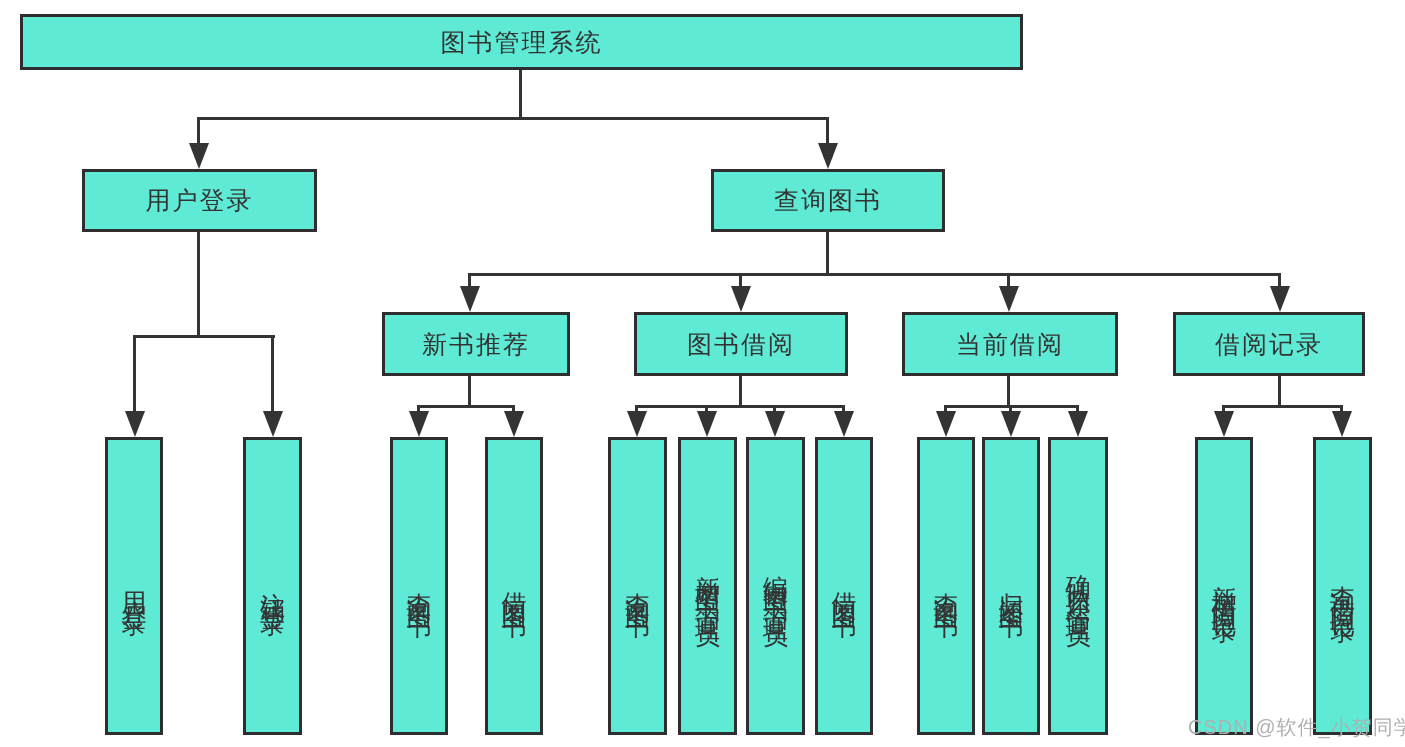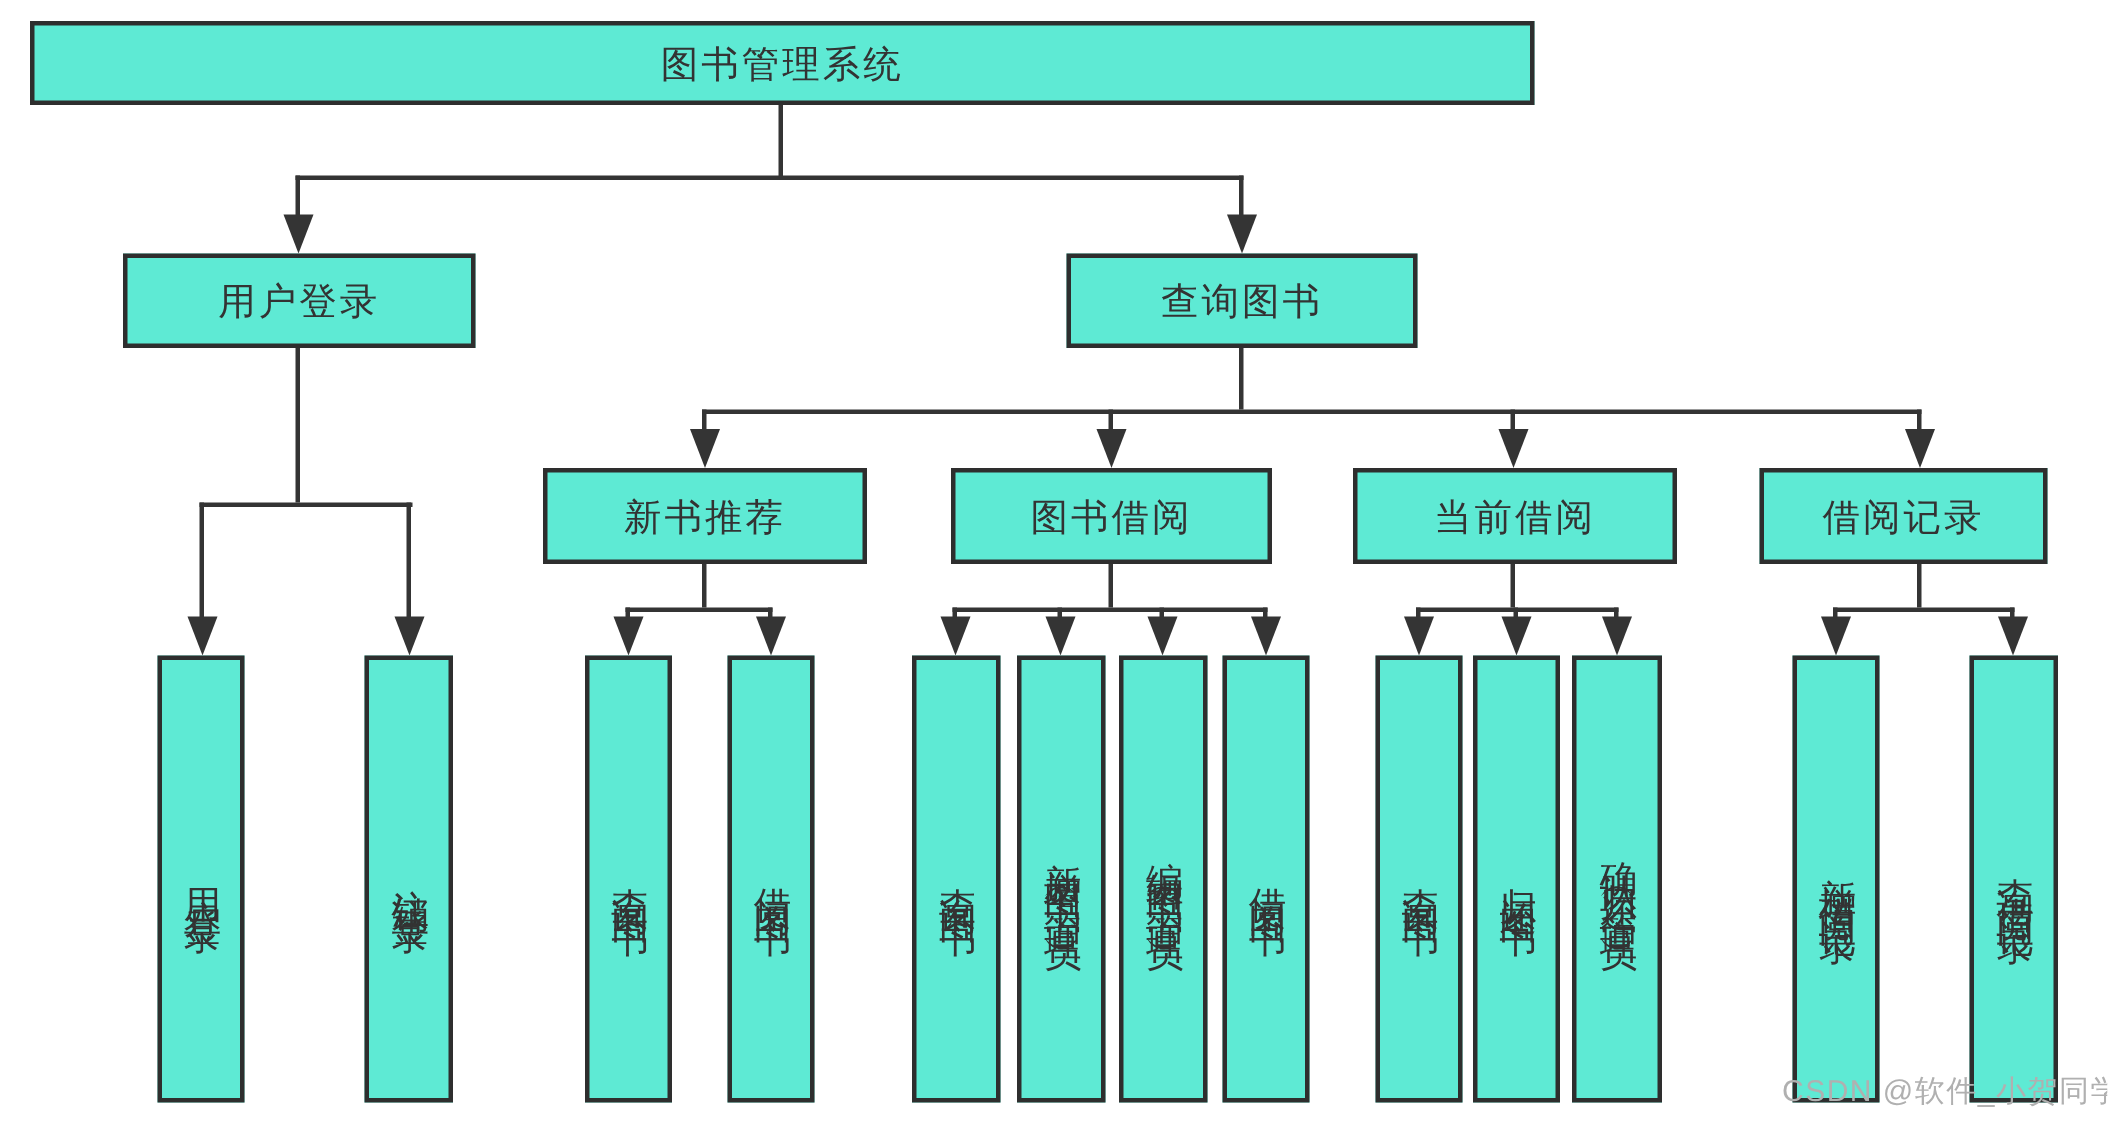--- a/index.html
+++ b/index.html
@@ -91,21 +91,21 @@
   <div class="hline" style="left:468px;top:273px;width:813px;height:3px"></div>
   <div class="vline" style="left:468px;top:273px;width:3px;height:16px"></div>
   <div class="arrowhead" style="left:460px;top:286px"></div>
   <div class="vline" style="left:739px;top:273px;width:3px;height:16px"></div>
   <div class="arrowhead" style="left:731px;top:286px"></div>
   <div class="vline" style="left:1007px;top:273px;width:3px;height:16px"></div>
   <div class="arrowhead" style="left:999px;top:286px"></div>
   <div class="vline" style="left:1278px;top:273px;width:3px;height:16px"></div>
   <div class="arrowhead" style="left:1270px;top:286px"></div>
 
-  <div class="box" style="left:362px;top:312px;width:216px;height:64px">
+  <div class="box" style="left:382px;top:312px;width:188px;height:64px">
     <span class="lbl">新书推荐</span>
   </div>
   <div class="box" style="left:634px;top:312px;width:214px;height:64px">
     <span class="lbl">图书借阅</span>
   </div>
   <div class="box" style="left:902px;top:312px;width:216px;height:64px">
     <span class="lbl">当前借阅</span>
   </div>
   <div class="box" style="left:1173px;top:312px;width:192px;height:64px">
     <span class="lbl">借阅记录</span>

